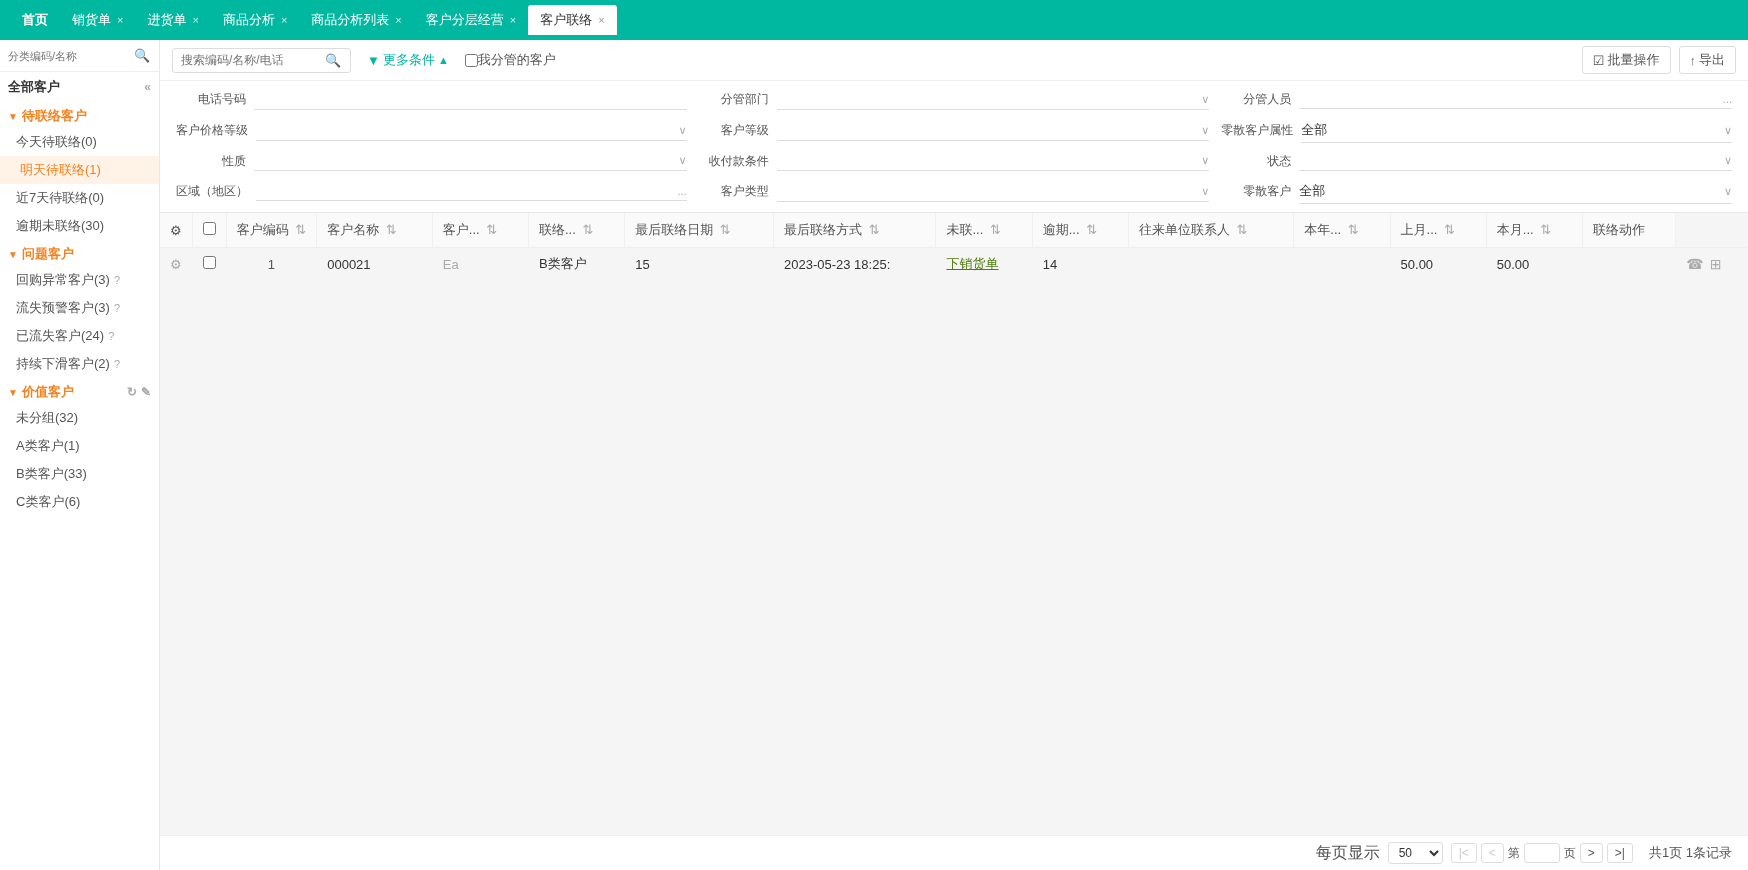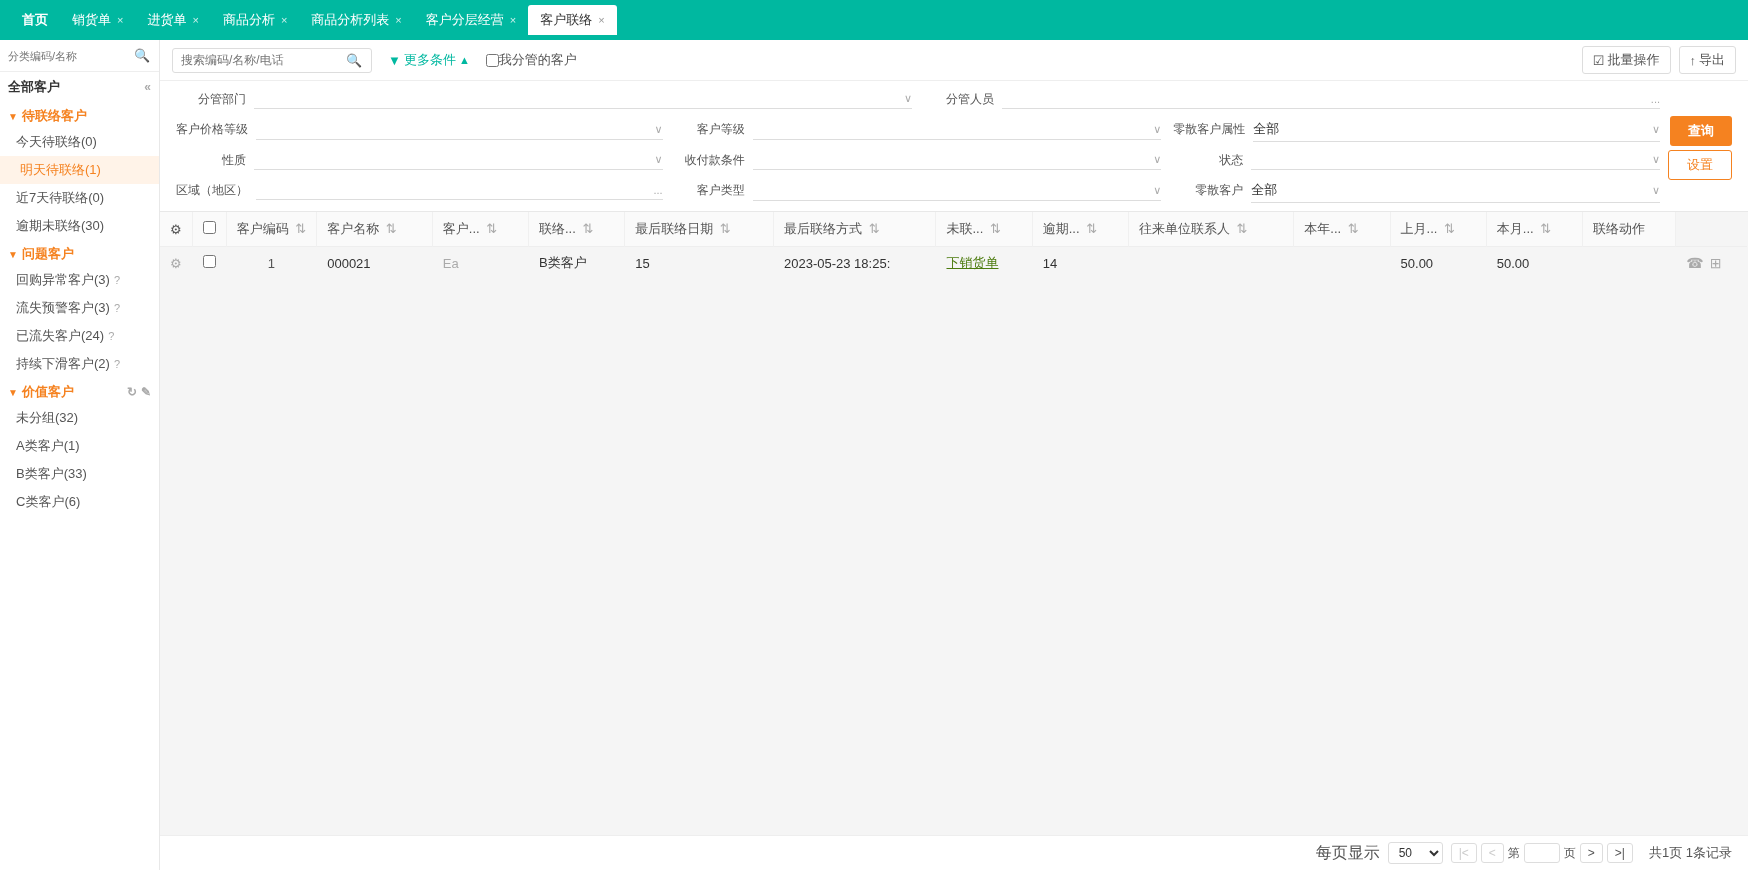--- a/index.html
+++ b/index.html
@@ -106,21 +106,21 @@
       gap: 8px;
       border-bottom: 1px solid #eee;
     }
     .filter-search {
       display: flex;
       align-items: center;
       border: 1px solid #ddd;
       border-radius: 3px;
       padding: 4px 8px;
       gap: 4px;
-      width: 200px;
+      width: 179px;
     }
     .filter-search input { border: none; outline: none; font-size: 12px; color: #999; width: 100%; }
     .filter-more {
       display: flex;
       align-items: center;
       gap: 3px;
       color: #00b8a0;
       cursor: pointer;
       font-size: 12px;
       padding: 4px 8px;
@@ -453,20 +453,24 @@
         </div>
       </div>
     </div>
 
     <div class="adv-filter-panel">
       <div style="display:flex;gap:8px;">
         <div style="flex:1;">
 
           <div class="filter-row">
             <div class="filter-field">
+              <span class="filter-label">电话号码</span>
+              <input class="filter-input" type="text" style="">
+            </div>
+            <div class="filter-field">
               <span class="filter-label">分管部门</span>
               <div class="filter-select">
                 <span></span>
                 <span class="filter-select-dropdown">∨</span>
               </div>
             </div>
             <div class="filter-field">
               <span class="filter-label">分管人员</span>
               <div class="filter-select">
                 <span></span>
@@ -541,24 +545,20 @@
             <div class="filter-field">
               <span class="filter-label">零散客户</span>
               <div class="filter-select">
                 <span>全部</span>
                 <span class="filter-select-dropdown">∨</span>
               </div>
             </div>
           </div>
         </div>
 
-        <div class="btn-group-right" style="padding-top:4px;">
-          <button class="btn-query">查询</button>
-          <button class="btn-set">设置</button>
-        </div>
       </div>
     </div>
 
     <div class="table-scroll-wrap">
       <div class="table-inner-scroll">
         <table>
           <thead>
             <tr>
               <th class="col-gear">
                 <span>⚙</span>

